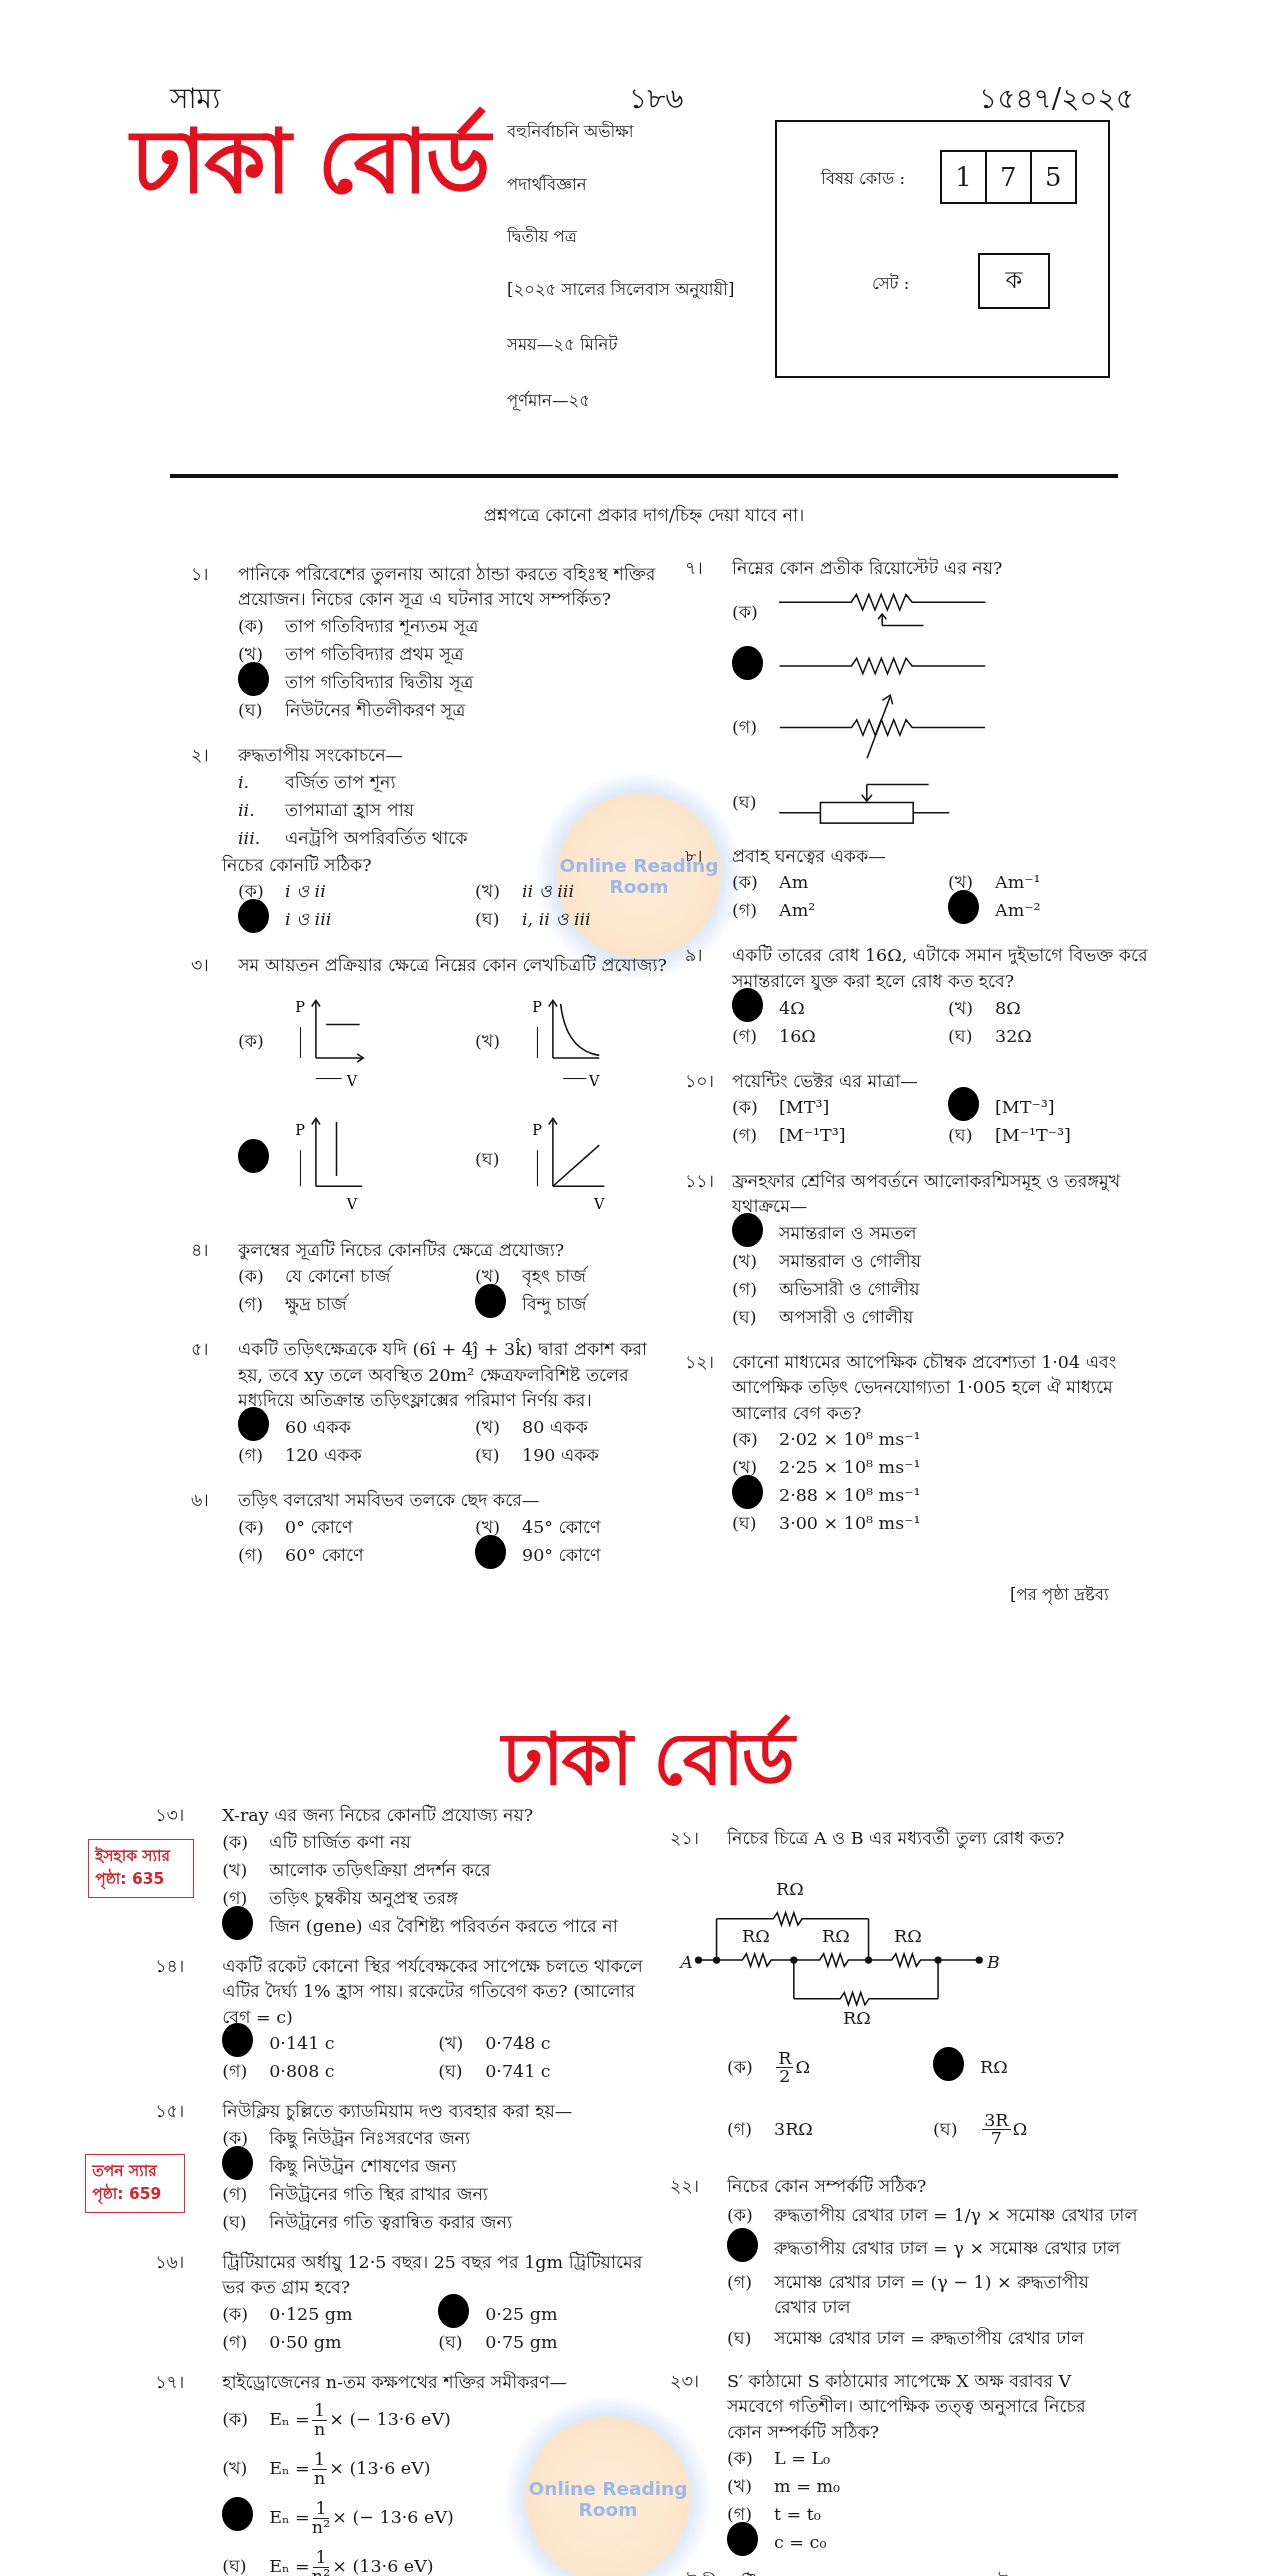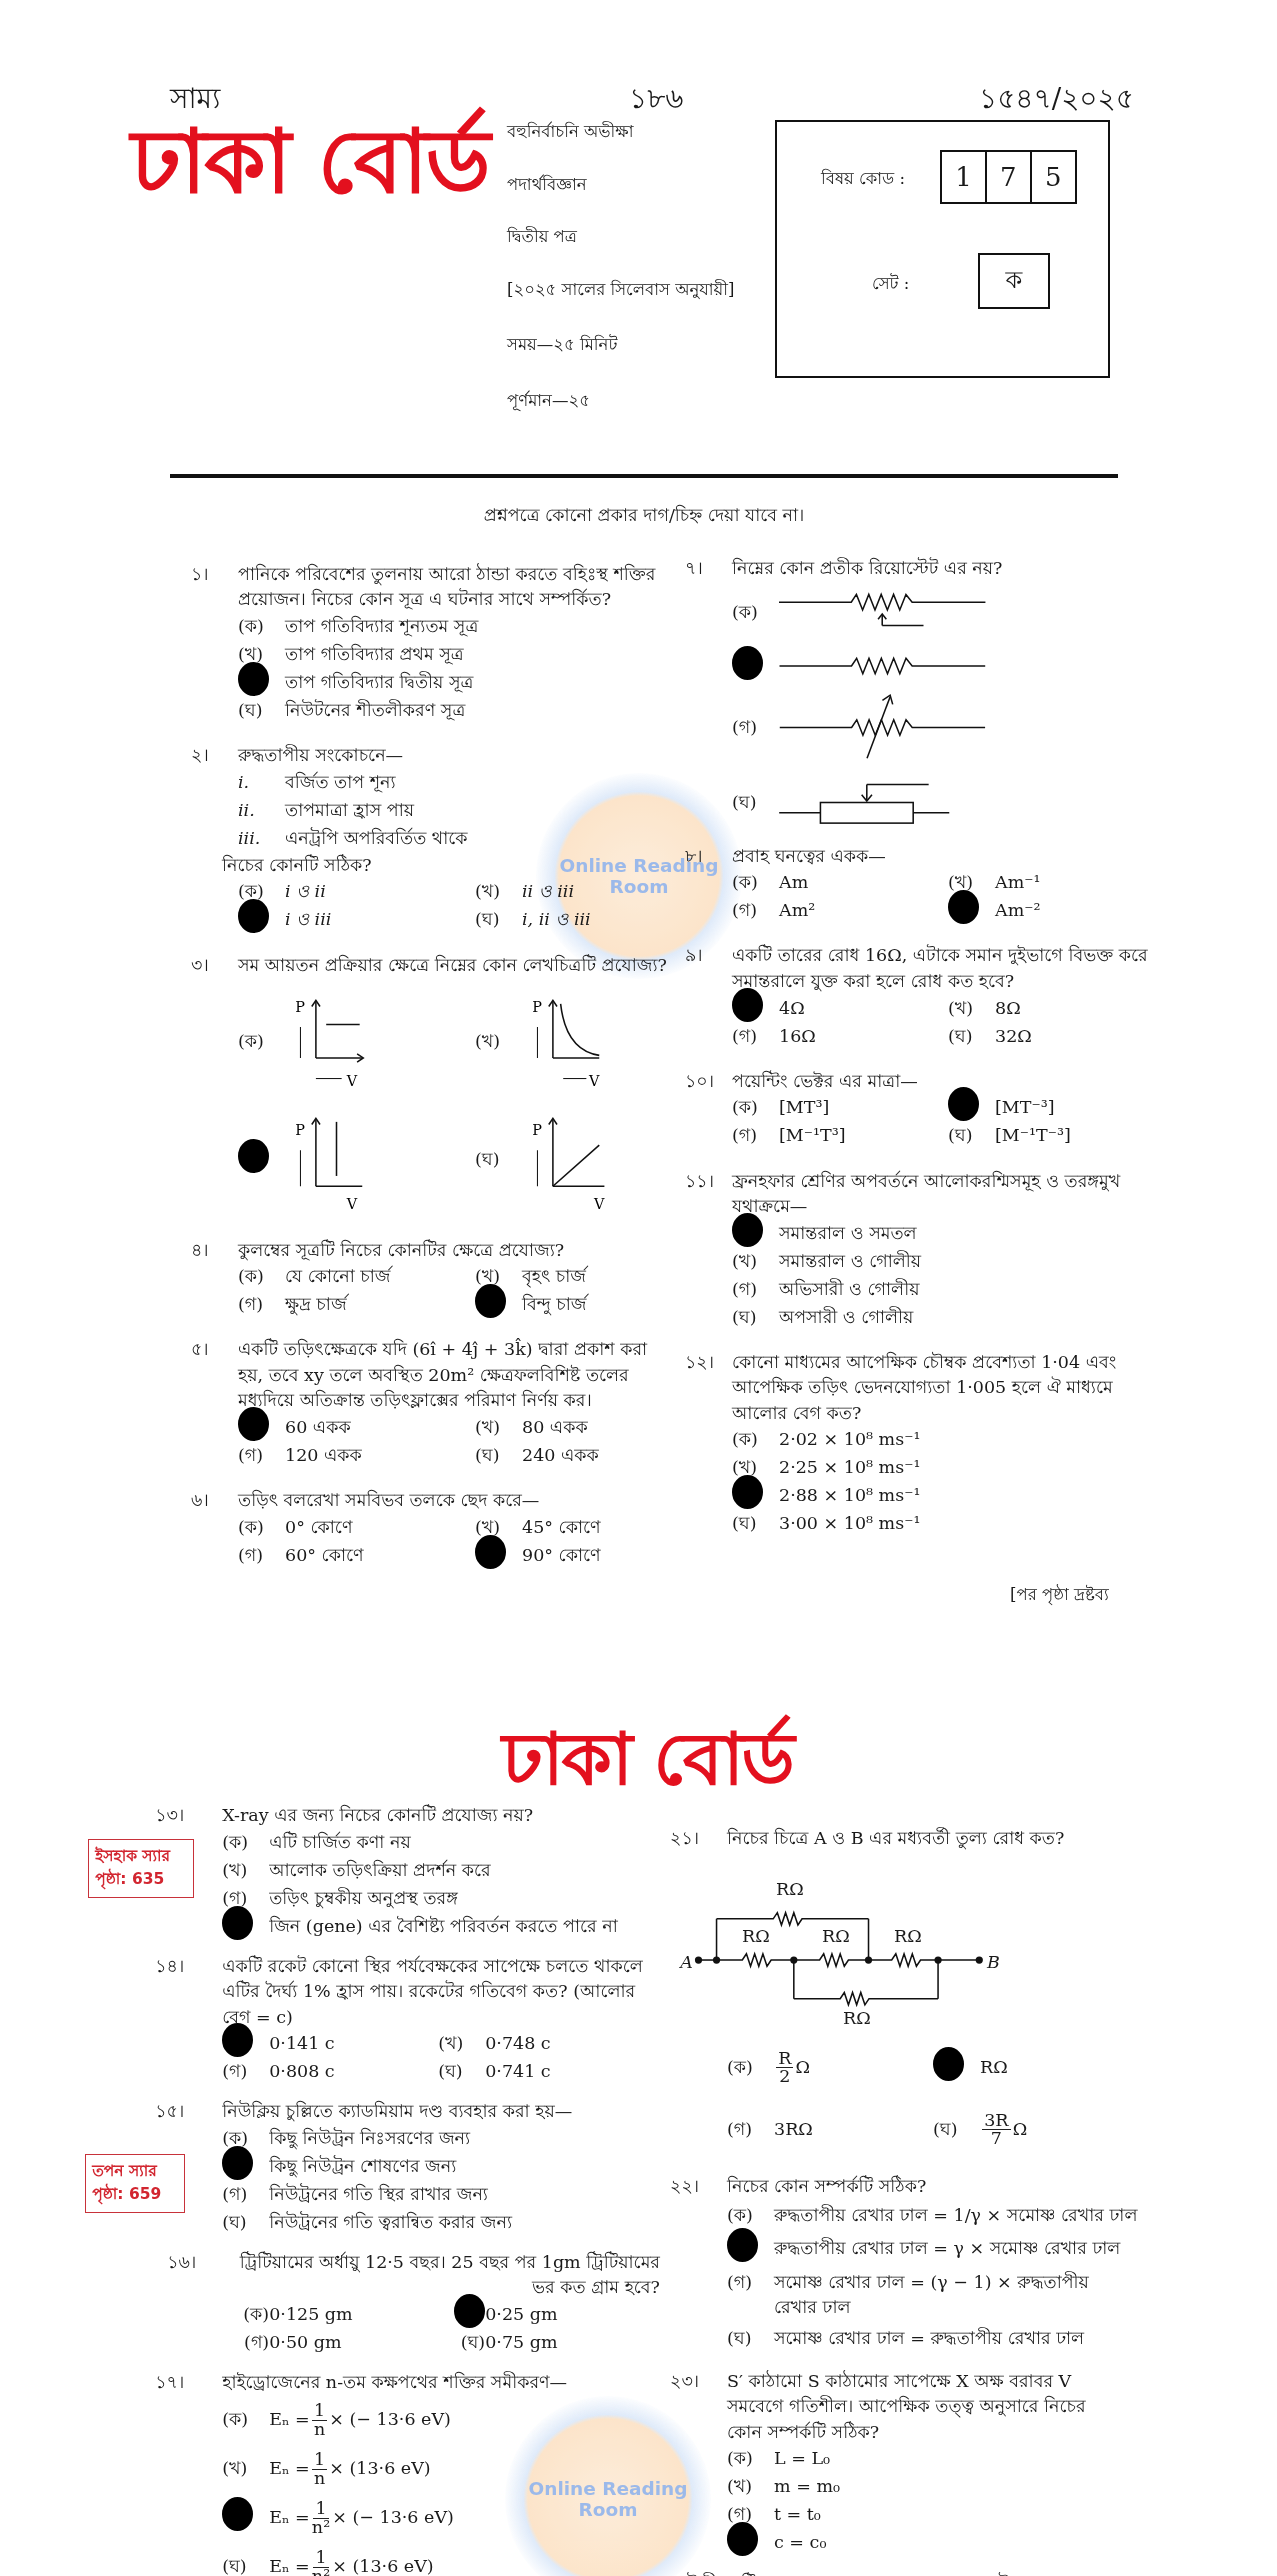--- a/index.html
+++ b/index.html
@@ -267,21 +267,21 @@
         <div class="opt">
             <span class="lab">(খ)</span>
             <span>80 একক</span>
           </div>
         <div class="opt">
             <span class="lab">(গ)</span>
             <span>120 একক</span>
           </div>
         <div class="opt">
             <span class="lab">(ঘ)</span>
-            <span>240 একক</span>
+            <span>190 একক</span>
           </div>
       </div>
     </div>
   </div>
 
   <div class="q" style="position:relative;margin-top:18.5px;">
     <div class="qnum">৬।</div>
     <div class="qbody">
       <div>তড়িৎ বলরেখা সমবিভব তলকে ছেদ করে—</div>
       <div class="grid2">
@@ -555,21 +555,21 @@
             <span class="lab">(গ)</span>
             <span>নিউট্রনের গতি স্থির রাখার জন্য</span>
           </div>
       <div class="opt">
             <span class="lab">(ঘ)</span>
             <span>নিউট্রনের গতি ত্বরান্বিত করার জন্য</span>
           </div>
     </div>
   </div>
 
-  <div class="q" style="position:relative;margin-left:5.2px;margin-top:13.4px;text-align:right;">
+  <div class="q" style="position:relative;margin-left:5.2px;margin-top:13.4px;">
     <div class="qnum" style="left:26px;">১৬।</div>
     <div class="qbody" style="margin-left:93px;">
       <div>ট্রিটিয়ামের অর্ধায়ু 12·5 বছর। 25 বছর পর 1gm ট্রিটিয়ামের ভর কত গ্রাম হবে?</div>
       <div class="grid2" style="grid-template-columns:216px 216px;">
         <div class="opt">
               <span class="lab">(ক)</span>
               <span>0·125 gm</span>
             </div>
         <div class="opt">
               <span class="lab"><span class="bubble"></span></span>

